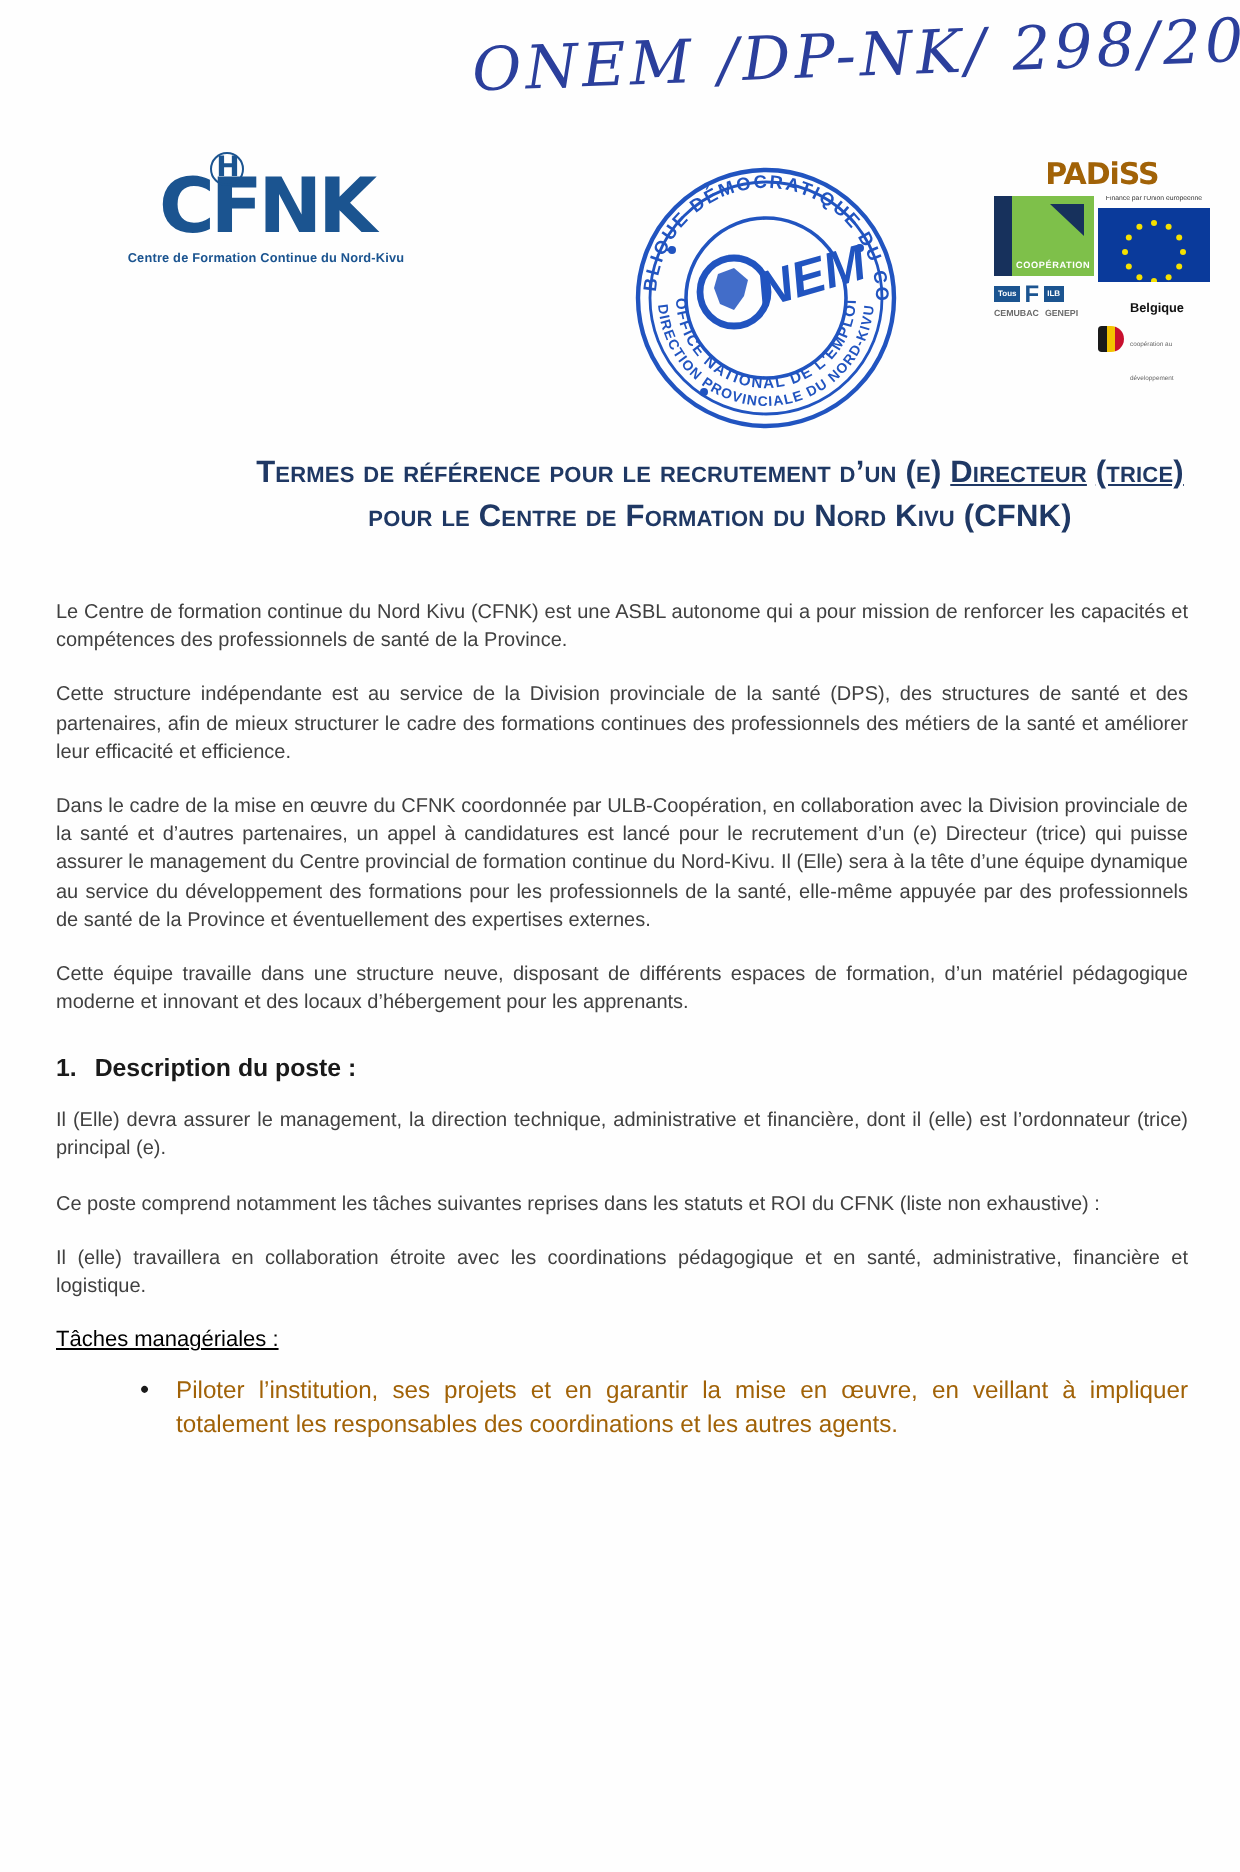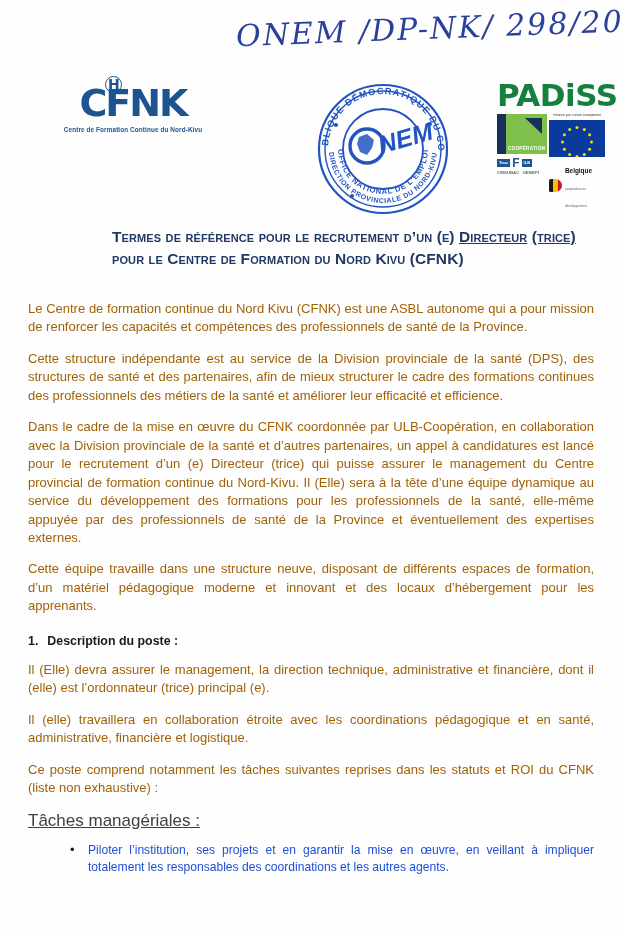--- a/index.html
+++ b/index.html
@@ -101,23 +101,23 @@
   
   .padiss {
     position: absolute;
     left: 497px;
     top: 2px;
     width: 108px;
   }
   .padiss-title {
     font-family: "DejaVu Sans", sans-serif;
     font-weight: bold;
-    font-size: 31px;
+    font-size: 15px;
     letter-spacing: -0.5px;
-    color: #15803d;
+    color: #a16207;
     line-height: 1;
     text-align: center;
   }
   .padiss-grid {
     margin-top: 3px;
     display: flex;
     gap: 2px;
   }
   .padiss-left { width: 50px; }
   .ulb-box {
@@ -210,71 +210,71 @@
     font-size: 3.2px;
     color: #666;
   }
 
   
   .doc-title {
     position: absolute;
     top: 226px;
     left: 112px;
     width: 496px;
-    text-align: left;
+    text-align: center;
     color: #1f3864;
     font-family: "Liberation Sans", sans-serif;
     font-weight: bold;
     font-size: 15.5px;
     font-variant: small-caps;
     line-height: 1.42;
     letter-spacing: 0.1px;
   }
   .doc-title u { text-decoration: underline; }
 
   
   .body-text {
     position: absolute;
     top: 300px;
     left: 28px;
     width: 566px;
   }
   p.para {
     margin: 0 0 13px 0;
-    font-size: 13px;
+    font-size: 10px;
     line-height: 1.42;
     text-align: justify;
-    color: #a16207;
+    color: #404040;
   }
   h2.section {
     margin: 18px 0 13px 0;
     font-size: 12.4px;
     font-weight: bold;
     color: #1a1a1a;
     display: flex;
     gap: 9px;
   }
   h2.section .num { flex: 0 0 auto; }
   .sub-underline {
     margin: 0 0 11px 0;
-    font-size: 17px;
-    color: #404040;
+    font-size: 11px;
+    color: #000000;
   }
   .sub-underline span { text-decoration: underline; }
   ul.bullets {
     margin: 0;
     padding: 0 0 0 42px;
     list-style: none;
   }
   ul.bullets li {
     position: relative;
     font-size: 12.1px;
     line-height: 1.42;
     text-align: justify;
-    color: #1d4ed8;
+    color: #a16207;
     margin-bottom: 1px;
     padding-left: 18px;
   }
   ul.bullets li::before {
     content: "\2022";
     position: absolute;
     left: 0;
     top: -1px;
     font-size: 13px;
     color: #1a1a1a;
@@ -391,22 +391,22 @@
     <p class="para">Cette structure indépendante est au service de la Division provinciale de la santé (DPS), des structures de santé et des partenaires, afin de mieux structurer le cadre des formations continues des professionnels des métiers de la santé et améliorer leur efficacité et efficience.</p>
     <p class="para">Dans le cadre de la mise en œuvre du CFNK coordonnée par ULB-Coopération, en collaboration avec la Division provinciale de la santé et d’autres partenaires, un appel à candidatures est lancé pour le recrutement d’un (e) Directeur (trice) qui puisse assurer le management du Centre provincial de formation continue du Nord-Kivu. Il (Elle) sera à la tête d’une équipe dynamique au service du développement des formations pour les professionnels de la santé, elle-même appuyée par des professionnels de santé de la Province et éventuellement des expertises externes.</p>
     <p class="para">Cette équipe travaille dans une structure neuve, disposant de différents espaces de formation, d’un matériel pédagogique moderne et innovant et des locaux d’hébergement pour les apprenants.</p>
 
     <h2 class="section">
       <span class="num">1.</span>
       <span>Description du poste :</span>
     </h2>
 
     <p class="para">Il (Elle) devra assurer le management, la direction technique, administrative et financière, dont il (elle) est l’ordonnateur (trice) principal (e).</p>
+    <p class="para">Ce poste comprend notamment les tâches suivantes reprises dans les statuts et ROI du CFNK (liste non exhaustive) :</p>
     <p class="para">Il (elle) travaillera en collaboration étroite avec les coordinations pédagogique et en santé, administrative, financière et logistique.</p>
-    <p class="para">Ce poste comprend notamment les tâches suivantes reprises dans les statuts et ROI du CFNK (liste non exhaustive) :</p>
 
     <p class="sub-underline">
       <span>Tâches managériales :</span>
     </p>
 
     <ul class="bullets">
       <li>Piloter l’institution, ses projets et en garantir la mise en œuvre, en veillant à impliquer totalement les responsables des coordinations et les autres agents.</li>
     </ul>
   </div>
 

